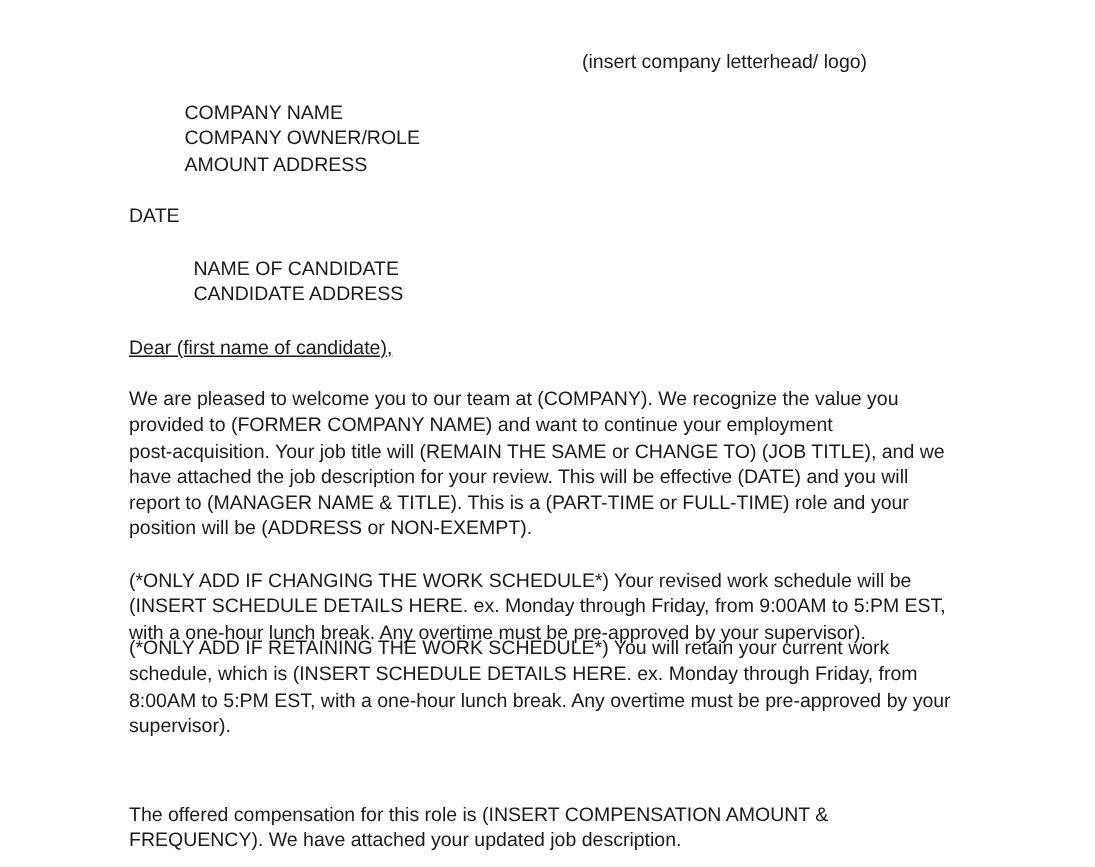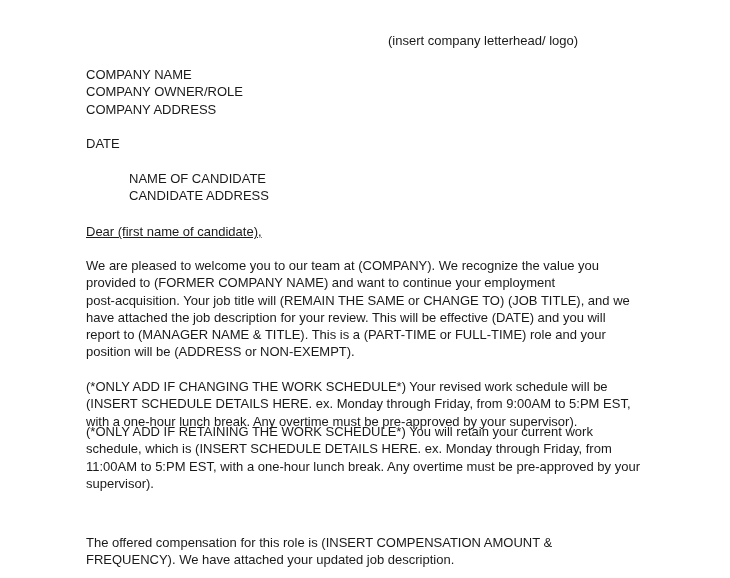--- a/index.html
+++ b/index.html
@@ -40,24 +40,24 @@
       height: 17.3px;
     }
   </style>
 </head>
 <body>
 
 <div class="page">
 
   <div class="letterhead">(insert company letterhead/ logo)</div>
 
-  <div class="block" style="top:66px;">
+  <div class="block" style="top:66px;margin-left:37px;">
     <span class="line">COMPANY NAME</span>
     <span class="line">COMPANY OWNER/ROLE</span>
-    <span class="line">COMPANY ADDRESS</span>
+    <span class="line">AMOUNT ADDRESS</span>
   </div>
 
   <div class="block" style="top:135px;text-align:center;">
     <span class="line">DATE</span>
   </div>
 
   <div class="block" style="top:170px;margin-left:43px;">
     <span class="line">NAME OF CANDIDATE</span>
     <span class="line">CANDIDATE ADDRESS</span>
   </div>
@@ -77,21 +77,21 @@
 
   <div class="block" style="top:378px;">
     <span class="line">(*ONLY ADD IF CHANGING THE WORK SCHEDULE*) Your revised work schedule will be</span>
     <span class="line">(INSERT SCHEDULE DETAILS HERE. ex. Monday through Friday, from 9:00AM to 5:PM EST,</span>
     <span class="line">with a one-hour lunch break. Any overtime must be pre-approved by your supervisor).</span>
   </div>
 
   <div class="block" style="top:423px;">
     <span class="line">(*ONLY ADD IF RETAINING THE WORK SCHEDULE*) You will retain your current work</span>
     <span class="line">schedule, which is (INSERT SCHEDULE DETAILS HERE. ex. Monday through Friday, from</span>
-    <span class="line">11:00AM to 5:PM EST, with a one-hour lunch break. Any overtime must be pre-approved by your</span>
+    <span class="line">8:00AM to 5:PM EST, with a one-hour lunch break. Any overtime must be pre-approved by your</span>
     <span class="line">supervisor).</span>
   </div>
 
   <div class="block" style="top:534px;">
     <span class="line">The offered compensation for this role is (INSERT COMPENSATION AMOUNT &amp;</span>
     <span class="line">FREQUENCY). We have attached your updated job description.</span>
   </div>
 
 </div>
 

